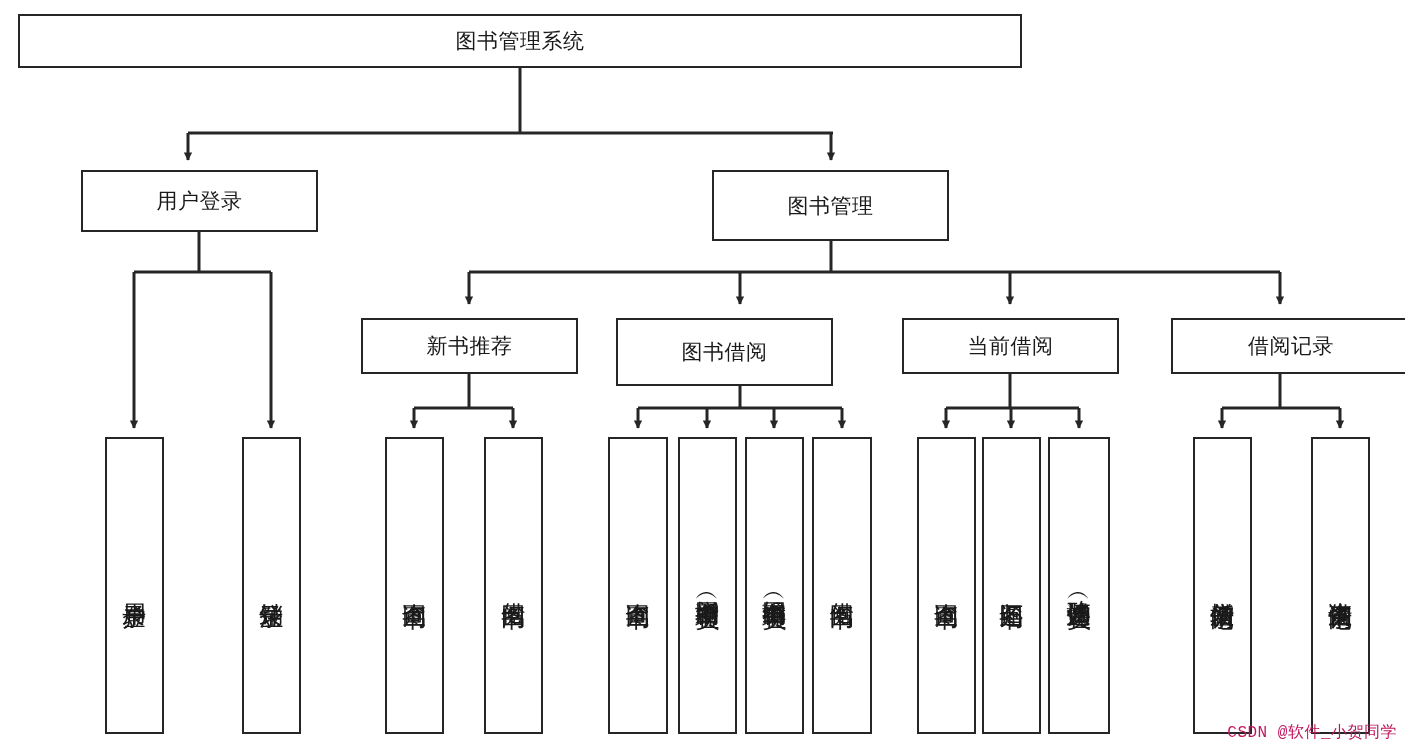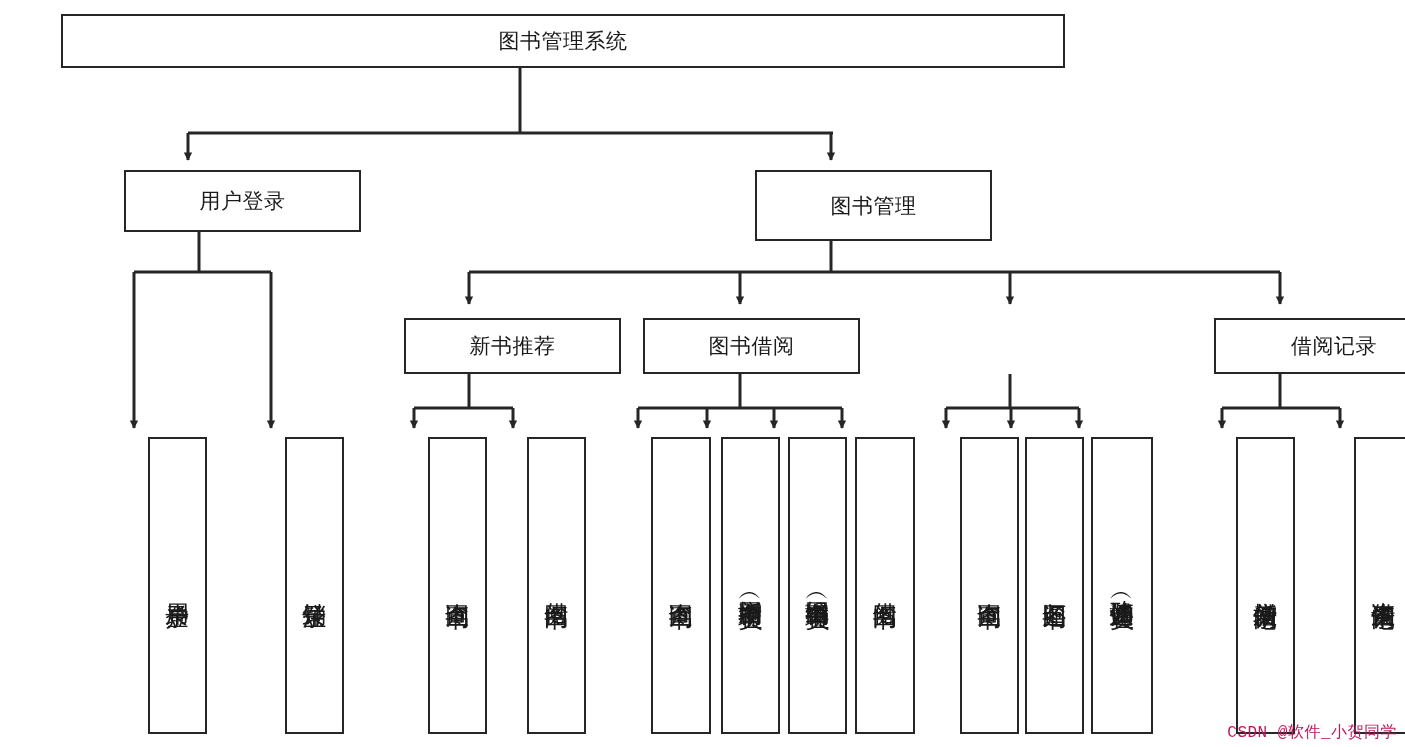--- a/index.html
+++ b/index.html
@@ -27,21 +27,20 @@
   }
   .node {
     position: absolute;
     box-sizing: border-box;
     background: #ffffff;
     border: 2px solid #262626;
     display: flex;
     align-items: center;
     justify-content: center;
     color: #1a1a1a;
-    margin-left: 43px;
   }
   .node.horiz {
     font-size: 21px;
     letter-spacing: 0.5px;
   }
   .node.vert {
     writing-mode: vertical-rl;
     text-orientation: upright;
     font-size: 24px;
     line-height: 1.06;
@@ -130,22 +129,25 @@
   <div class="node horiz" style="left:81px; top:170px; width:237px; height:62px;">
     <span>用户登录</span>
   </div>
   <div class="node horiz" style="left:712px; top:170px; width:237px; height:71px;">
     <span>图书管理</span>
   </div>
 
   <div class="node horiz" style="left:361px; top:318px; width:217px; height:56px;text-align:right;">
     <span>新书推荐</span>
   </div>
-  <div class="node horiz" style="left:600px; top:318px; width:217px; height:56px;">
+  <div class="node horiz" style="left:616px; top:318px; width:217px; height:68px;">
     <span>图书借阅</span>
+  </div>
+  <div class="node horiz" style="left:902px; top:318px; width:217px; height:56px;">
+    <span>当前借阅</span>
   </div>
   <div class="node horiz" style="left:1171px; top:318px; width:240px; height:56px;">
     <span>借阅记录</span>
   </div>
 
   <div class="node vert" style="left:105px; top:437px; width:59px; height:297px;">
     <span class="vtext">用户登录</span>
   </div>
   <div class="node vert" style="left:242px; top:437px; width:59px; height:297px;">
     <span class="vtext">注销登录</span>

